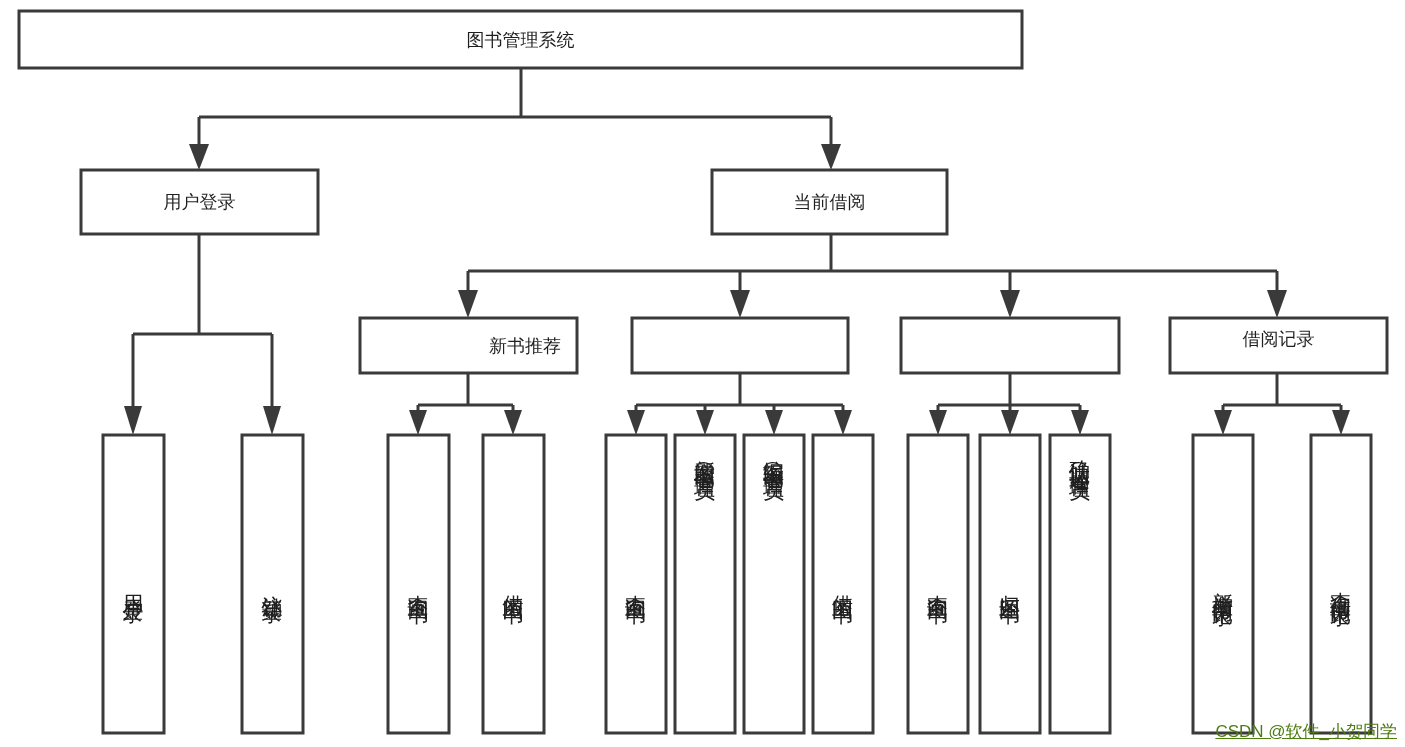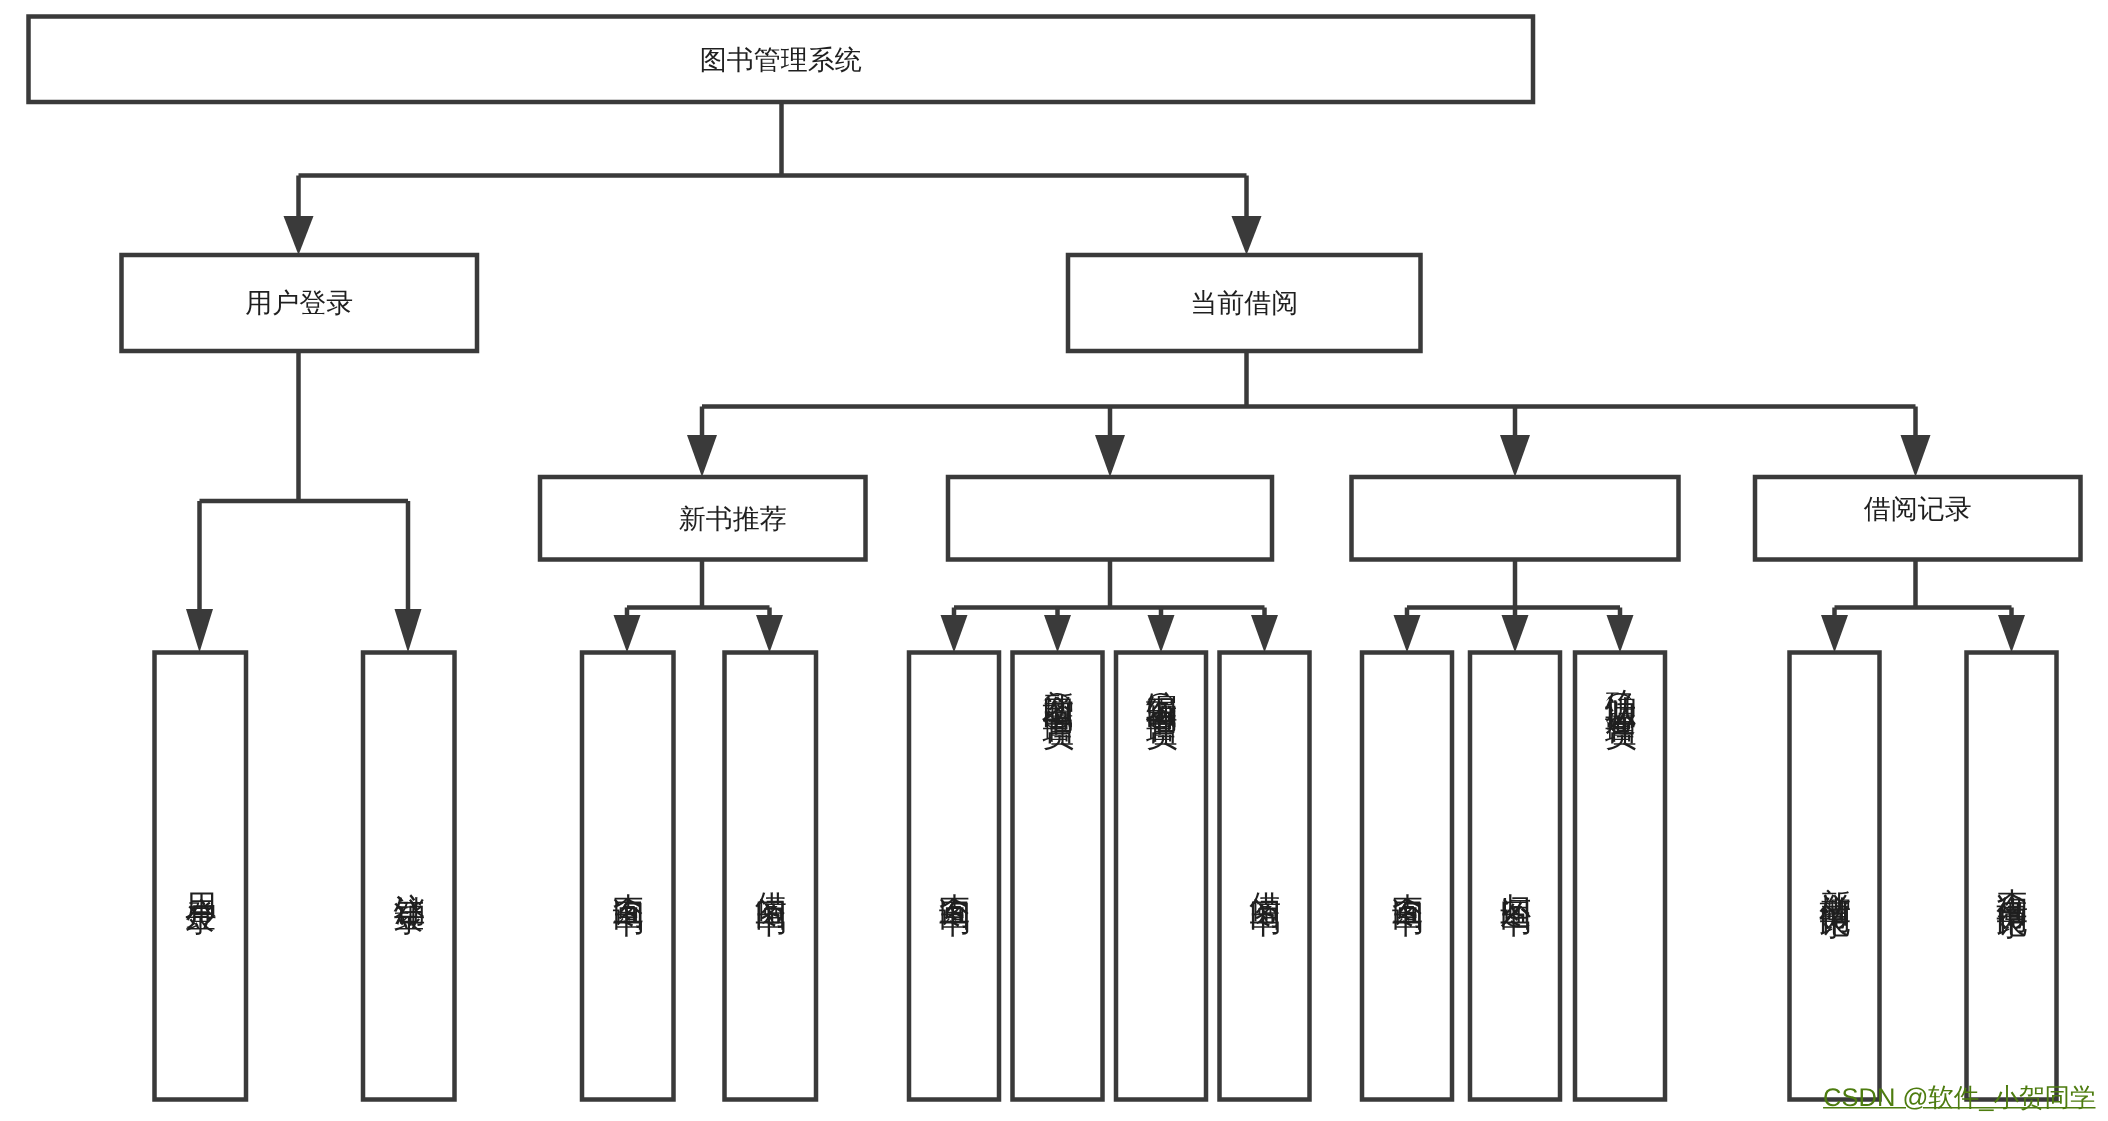--- a/index.html
+++ b/index.html
@@ -177,21 +177,21 @@
   <div class="hlabel-wrap" style="left:19px; top:11px; width:1003px; height:57px;">
     <span class="hlabel-text">图书管理系统</span>
   </div>
   <div class="hlabel-wrap" style="left:81px; top:170px; width:237px; height:64px;">
     <span class="hlabel-text">用户登录</span>
   </div>
   <div class="hlabel-wrap" style="left:712px; top:170px; width:235px; height:64px;">
     <span class="hlabel-text">当前借阅</span>
   </div>
 
-  <div class="hlabel-wrap" style="left:380px; top:318px; width:217px; height:55px;">
+  <div class="hlabel-wrap" style="left:344px; top:318px; width:217px; height:55px;justify-content:flex-end;">
     <span class="hlabel-text">新书推荐</span>
   </div>
   <div class="hlabel-wrap" style="left:1170px; top:318px; width:217px; height:41px;border-radius:15px;">
     <span class="hlabel-text">借阅记录</span>
   </div>
 
   <div class="vlabel-wrap" style="left:103px; top:435px; width:61px; height:298px; align-items:center;">
     <span class="vlabel-text">用户登录</span>
   </div>
   <div class="vlabel-wrap" style="left:242px; top:435px; width:61px; height:298px; align-items:center;">

